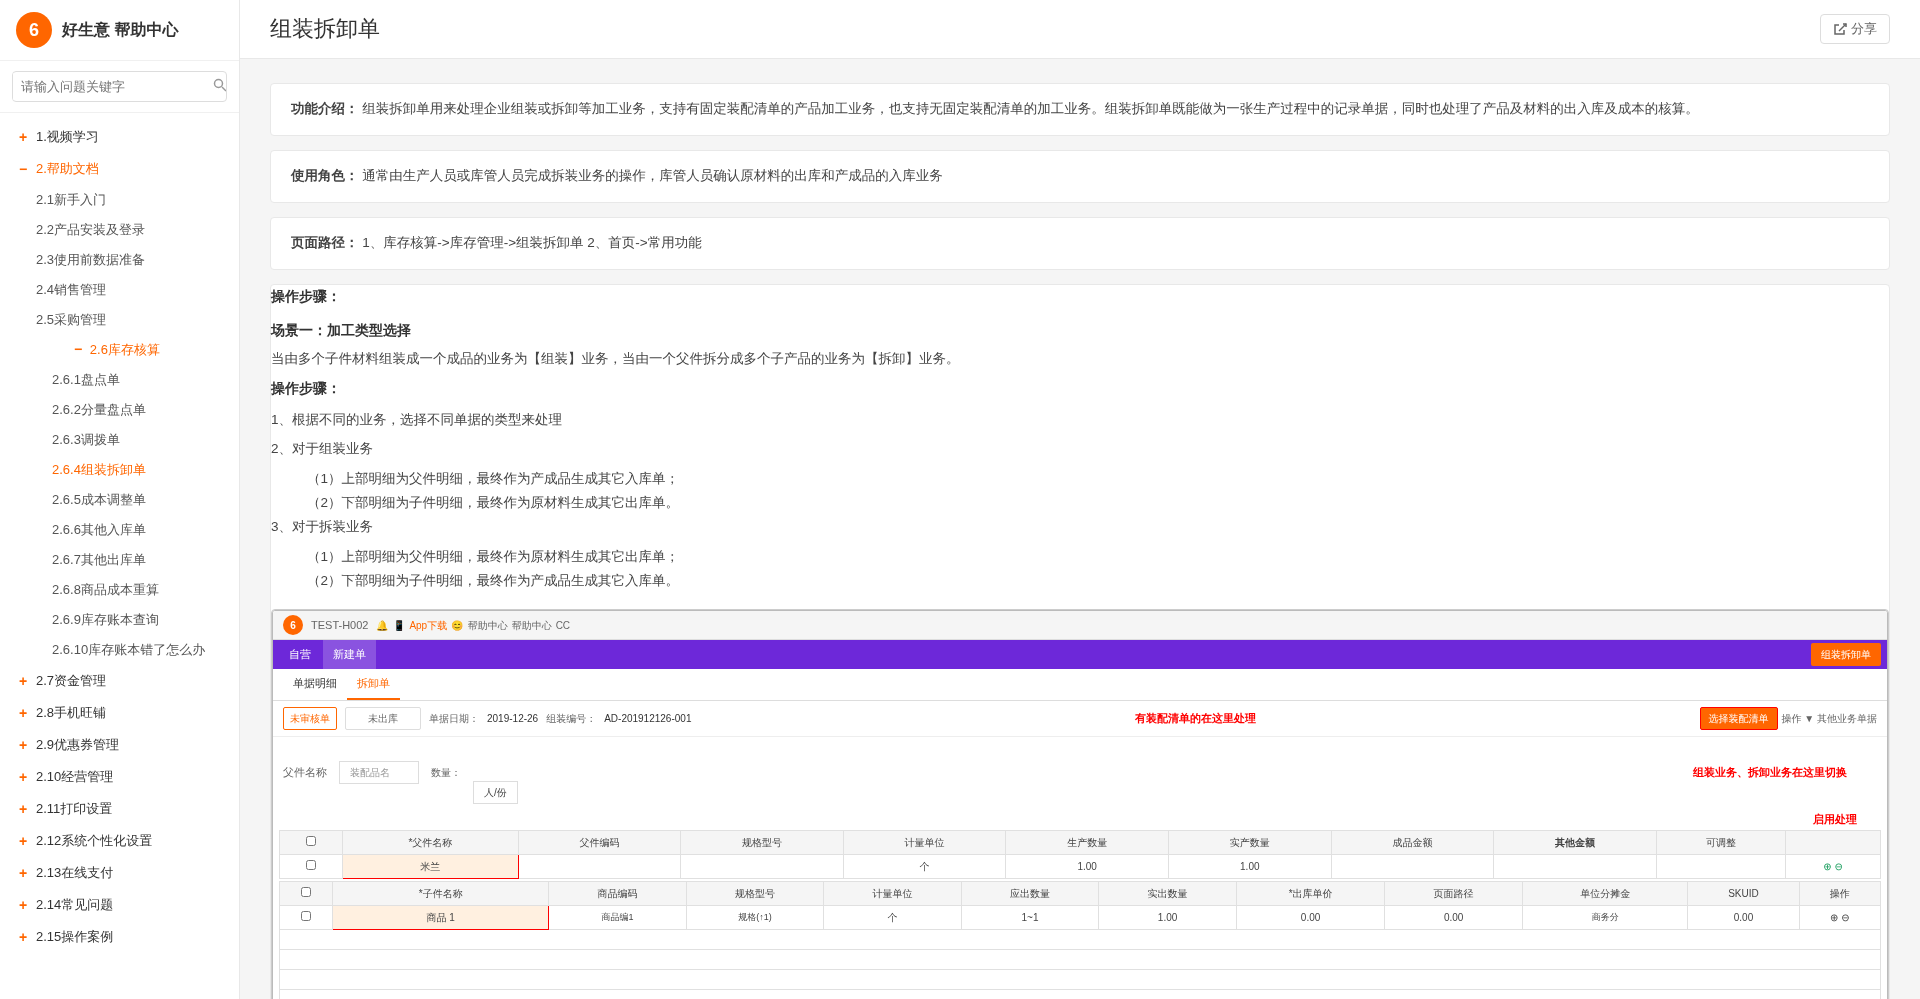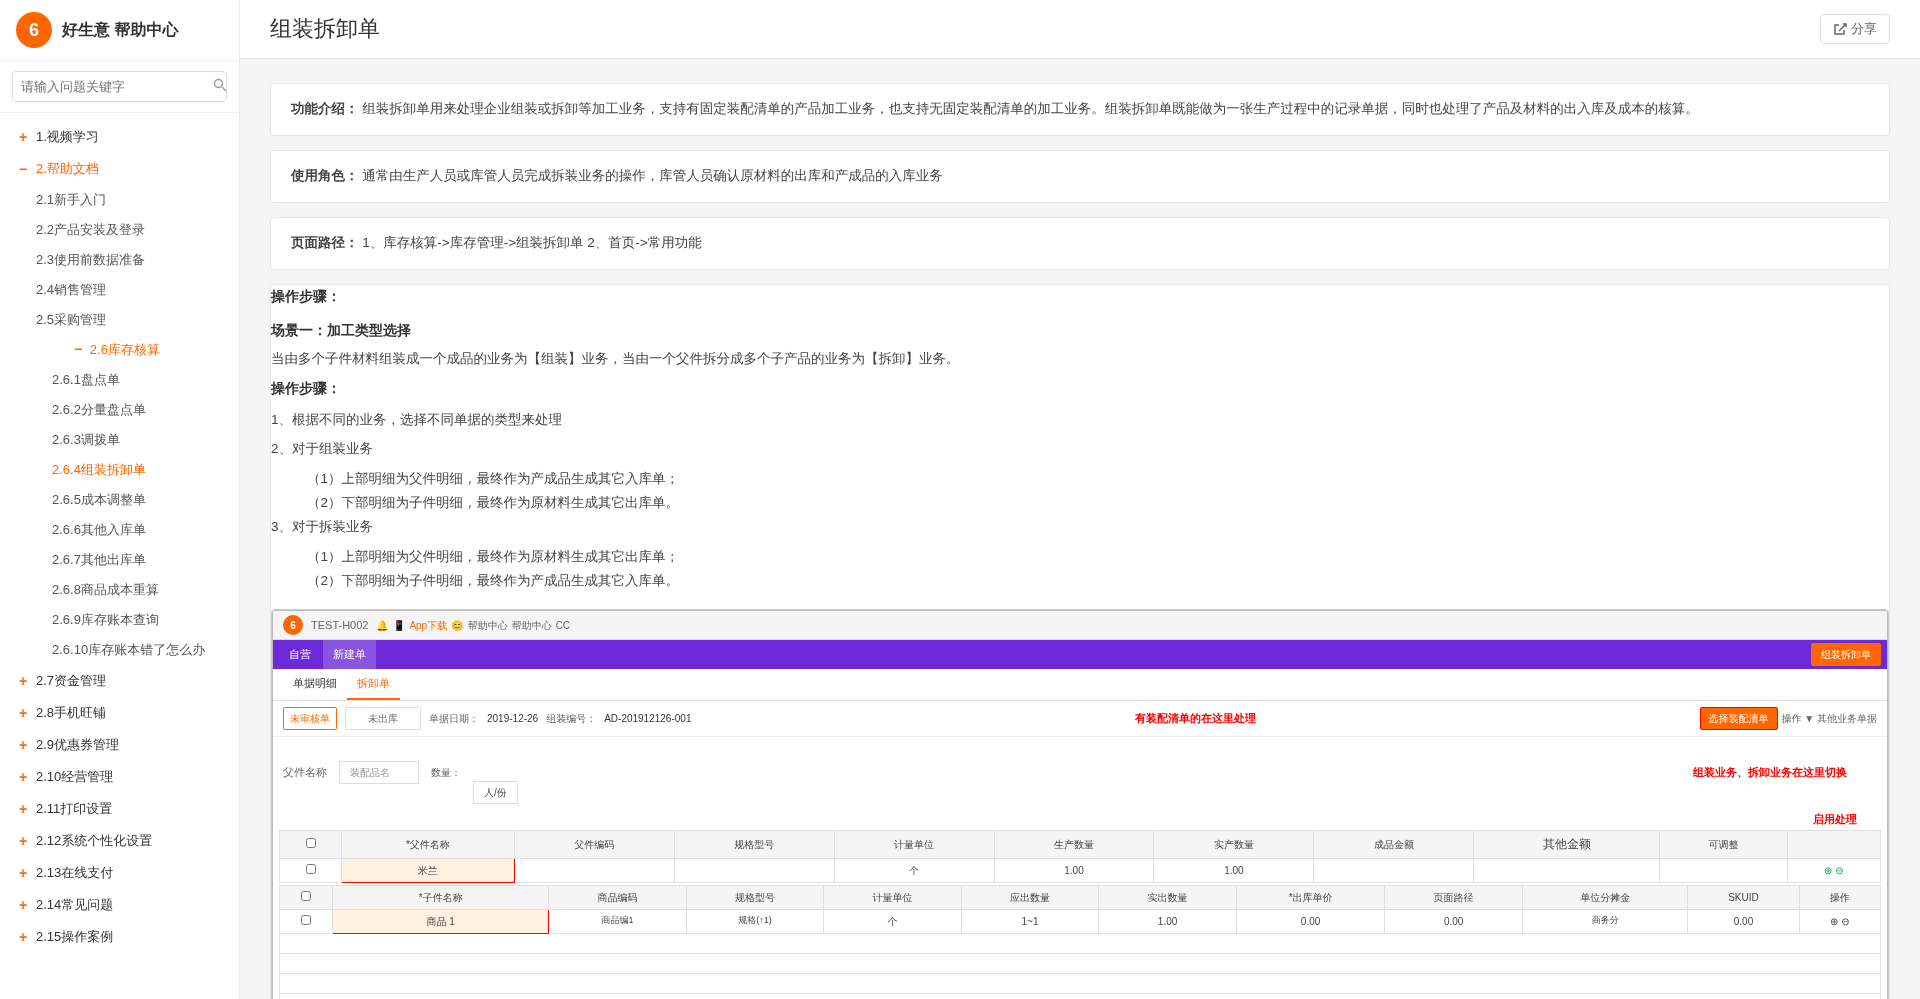--- a/index.html
+++ b/index.html
@@ -430,21 +430,21 @@
               <thead>
                 <tr style="background:#f5f5f5;">
                   <th style="border:1px solid #e0e0e0;padding:3px 4px;font-size:10px;font-weight:normal;"><input type="checkbox" style="width: 10px; height: 10px;"></th>
                   <th style="border:1px solid #e0e0e0;padding:3px 4px;font-size:10px;font-weight:normal;">*父件名称</th>
                   <th style="border:1px solid #e0e0e0;padding:3px 4px;font-size:10px;font-weight:normal;">父件编码</th>
                   <th style="border:1px solid #e0e0e0;padding:3px 4px;font-size:10px;font-weight:normal;">规格型号</th>
                   <th style="border:1px solid #e0e0e0;padding:3px 4px;font-size:10px;font-weight:normal;">计量单位</th>
                   <th style="border:1px solid #e0e0e0;padding:3px 4px;font-size:10px;font-weight:normal;">生产数量</th>
                   <th style="border:1px solid #e0e0e0;padding:3px 4px;font-size:10px;font-weight:normal;">实产数量</th>
                   <th style="border:1px solid #e0e0e0;padding:3px 4px;font-size:10px;font-weight:normal;">成品金额</th>
-                  <th style="border:1px solid #e0e0e0;padding:3px 4px;font-size:12px;font-weight:normal;">其他金额</th>
+                  <th style="border:1px solid #e0e0e0;padding:3px 4px;font-size:10px;font-weight:bold;">其他金额</th>
                   <th style="border:1px solid #e0e0e0;padding:3px 4px;font-size:10px;font-weight:normal;">可调整</th>
                   <th style="border:1px solid #e0e0e0;padding:3px 4px;font-size:10px;font-weight:normal;"></th>
                 </tr>
               </thead>
               <tbody>
                 <tr>
                   <td style="border:1px solid #e0e0e0;padding:3px 4px;text-align:center;"><input type="checkbox" style="width: 10px; height: 10px;"></td>
                   <td style="border:1px solid #f00;padding:3px 4px;background:#fff0e0;">米兰</td>
                   <td style="border:1px solid #e0e0e0;padding:3px 4px;"></td>
                   <td style="border:1px solid #e0e0e0;padding:3px 4px;"></td>

